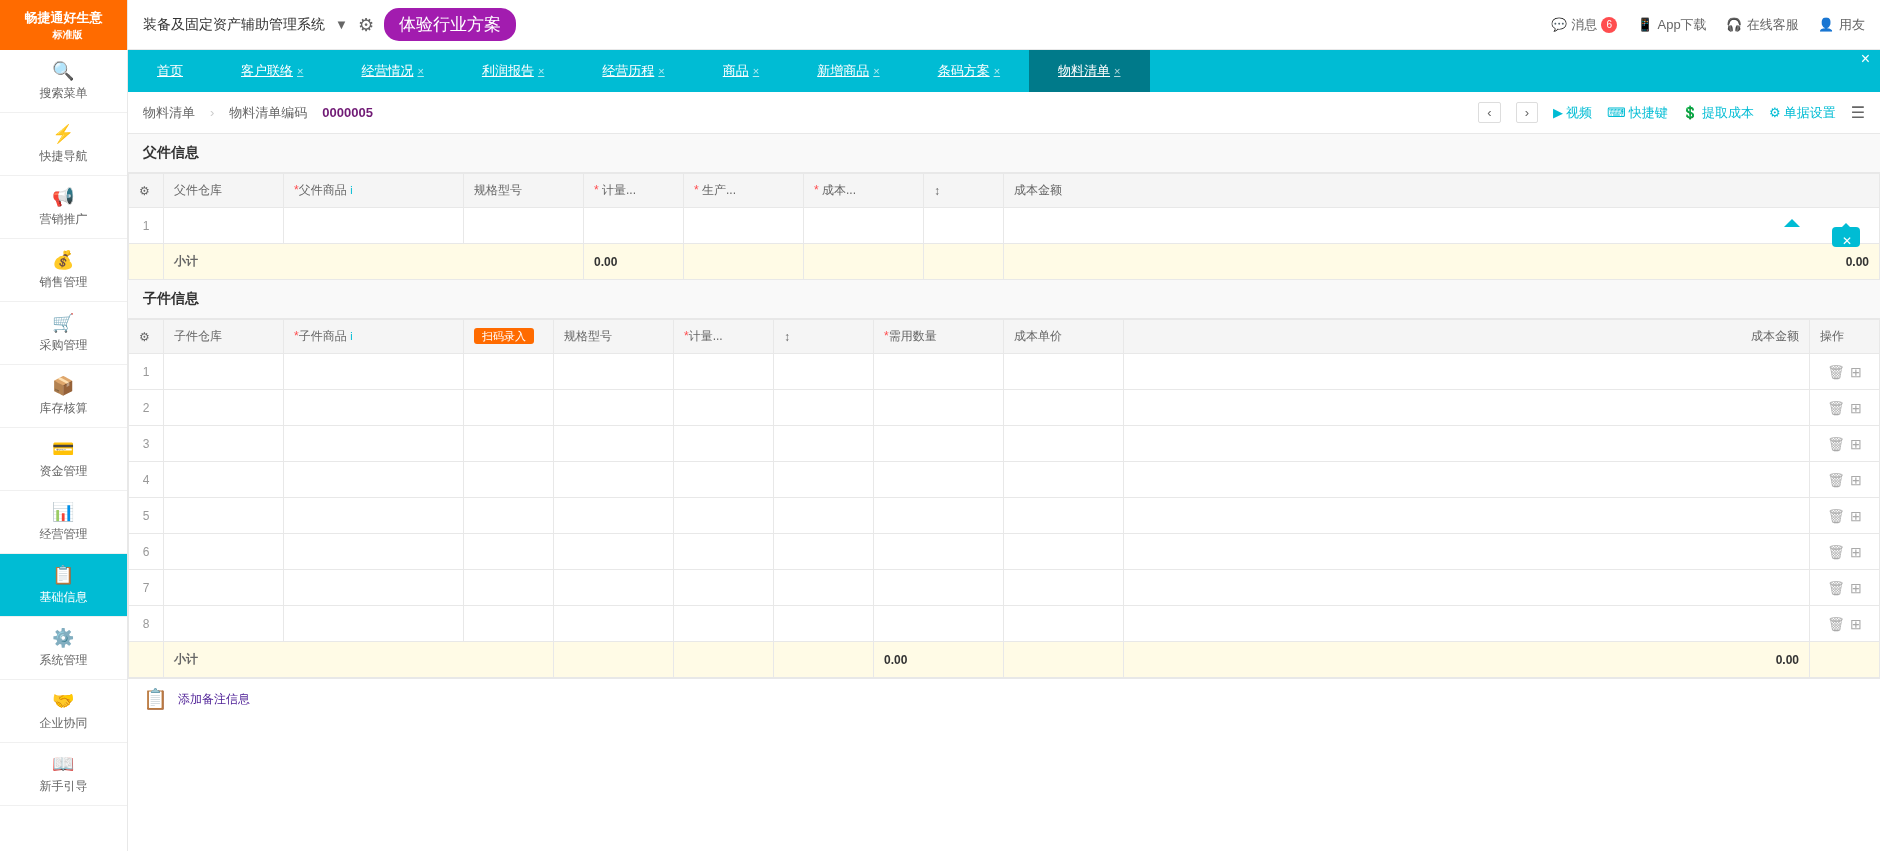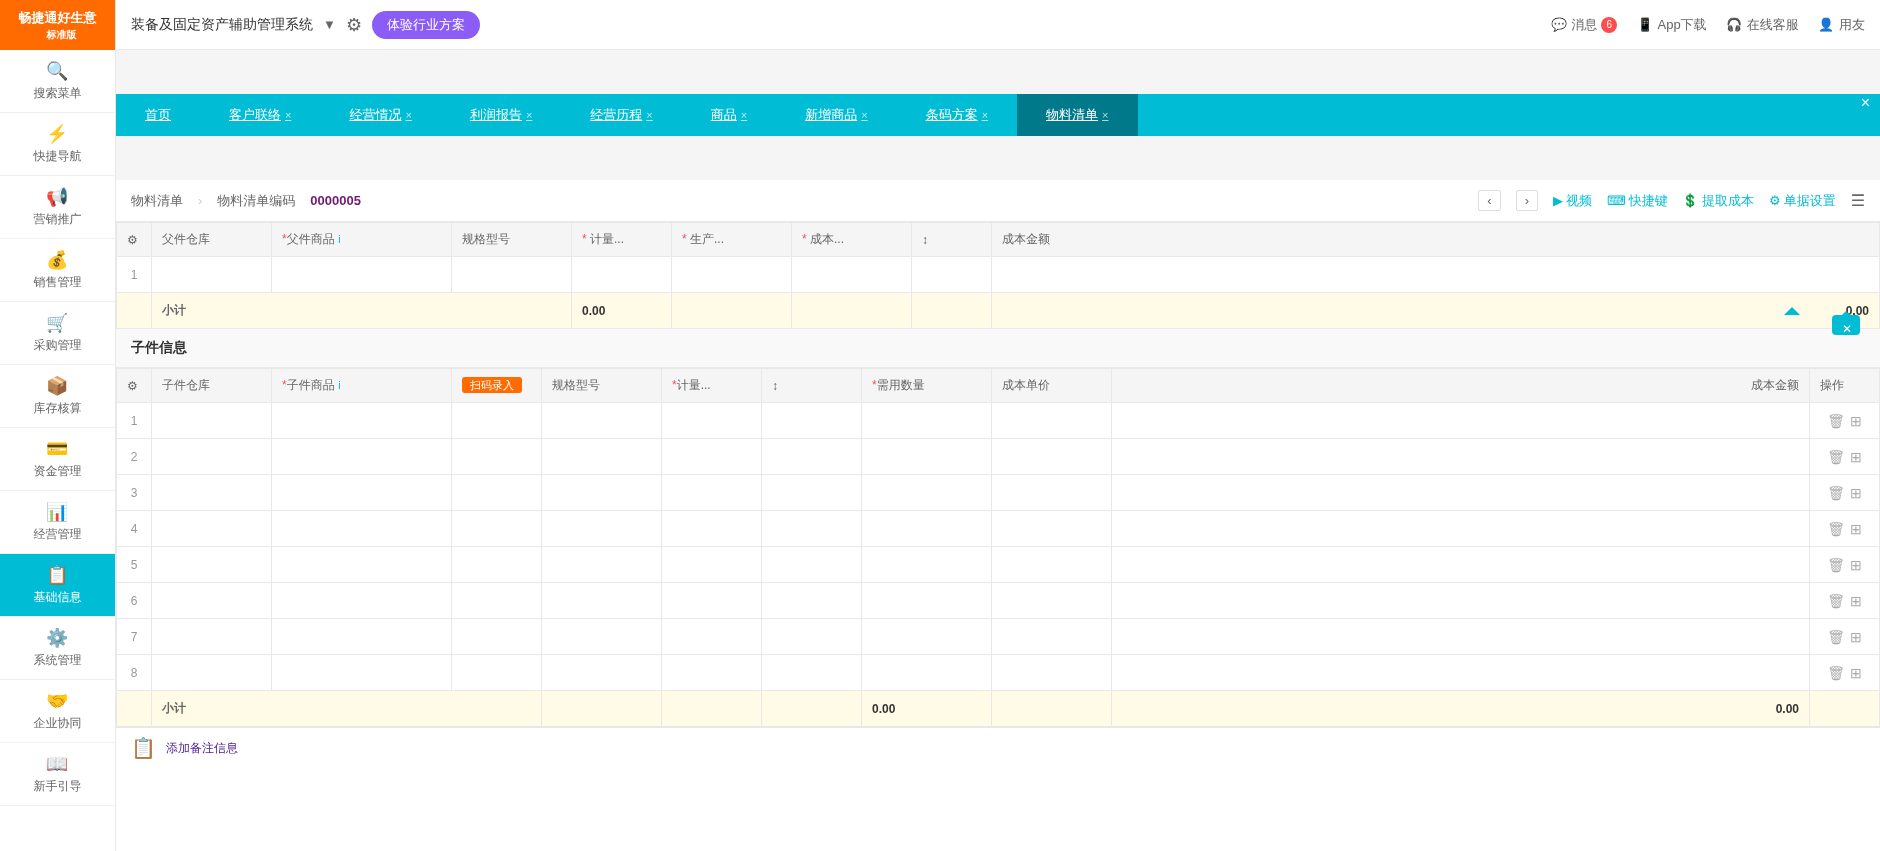--- a/index.html
+++ b/index.html
@@ -1,20 +1,20 @@
 <!DOCTYPE html>
 <html><head>
   <meta charset="utf-8">
   <style>
     * { margin: 0; padding: 0; box-sizing: border-box; }
     body { font-family: 'Microsoft YaHei', sans-serif; font-size: 13px; background: #f5f5f5; display: flex; height: 851px; overflow: hidden; }
 
     
     .sidebar {
-      width: 116px;
+      width: 128px;
       background: #fff;
       border-right: 1px solid #e8e8e8;
       display: flex;
       flex-direction: column;
       flex-shrink: 0;
     }
     .sidebar-logo {
       background: #ff6b00;
       height: 50px;
       display: flex;
@@ -32,44 +32,44 @@
       padding: 10px 0;
       cursor: pointer;
       color: #666;
       font-size: 12px;
       border-bottom: 1px solid #f0f0f0;
     }
     .sidebar-item.active { background: #00bcd4; color: white; }
     .sidebar-item .icon { font-size: 18px; margin-bottom: 3px; }
 
     
-    .main { flex: 1; display: flex; flex-direction: column; overflow: hidden; gap: 44px; }
+    .main { flex: 1; display: flex; flex-direction: column; overflow: hidden; }
 
     
     .topbar {
       height: 50px;
       background: #fff;
       border-bottom: 1px solid #e8e8e8;
       display: flex;
       align-items: center;
       justify-content: space-between;
       padding: 0 15px;
       flex-shrink: 0;
     }
     .topbar-left { display: flex; align-items: center; gap: 10px; }
     .topbar-title { font-size: 14px; color: #333; }
     .topbar-dropdown { display: flex; align-items: center; gap: 5px; cursor: pointer; color: #666; }
     .topbar-settings { color: #666; cursor: pointer; font-size: 18px; }
     .topbar-trial {
-      background: #8b5cf6;
+      background: #a21caf;
       color: white;
       padding: 5px 15px;
       border-radius: 15px;
       cursor: pointer;
-      font-size: 13px;
+      font-size: 17px;
     }
     .topbar-right { display: flex; align-items: center; gap: 20px; color: #666; font-size: 13px; }
     .topbar-right-item { display: flex; align-items: center; gap: 4px; cursor: pointer; }
     .badge { background: #ff4d4f; color: white; border-radius: 50%; width: 16px; height: 16px; font-size: 10px; display: flex; align-items: center; justify-content: center; }
 
     
     .nav-tabs {
       height: 42px;
       background: #00bcd4;
       display: flex;
@@ -357,20 +357,21 @@
         <span style="border:1px solid #ddd;padding:2px 8px;border-radius:2px;color:#666;cursor:pointer;">‹</span>
         <span style="border:1px solid #ddd;padding:2px 8px;border-radius:2px;color:#666;cursor:pointer;">›</span>
         <span style="color:#00bcd4;">▶ <span>视频</span></span>
         <span style="color:#00bcd4;">⌨ <span>快捷键</span></span>
         <span style="color:#00bcd4;">💲 <span>提取成本</span></span>
         <span style="color:#00bcd4;">⚙ <span>单据设置</span></span>
         <span style="color:#666;font-size:16px;">☰</span>
       </div>
     </div>
 
+    <div class="section-header">父件信息</div>
 
     <div style="overflow-x:auto;position:relative;">
       <table class="data-table">
         <thead>
           <tr>
             <th class="settings-col col-settings">⚙</th>
             <th style="width:120px;"><span>父件仓库</span></th>
             <th style="width:180px;"><span class="required">*</span><span>父件商品</span> <span style="color:#00bcd4;font-size:11px;">ℹ</span></th>
             <th style="width:120px;"><span>规格型号</span></th>
             <th style="width:100px;"><span class="required">*</span> <span>计量...</span></th>

